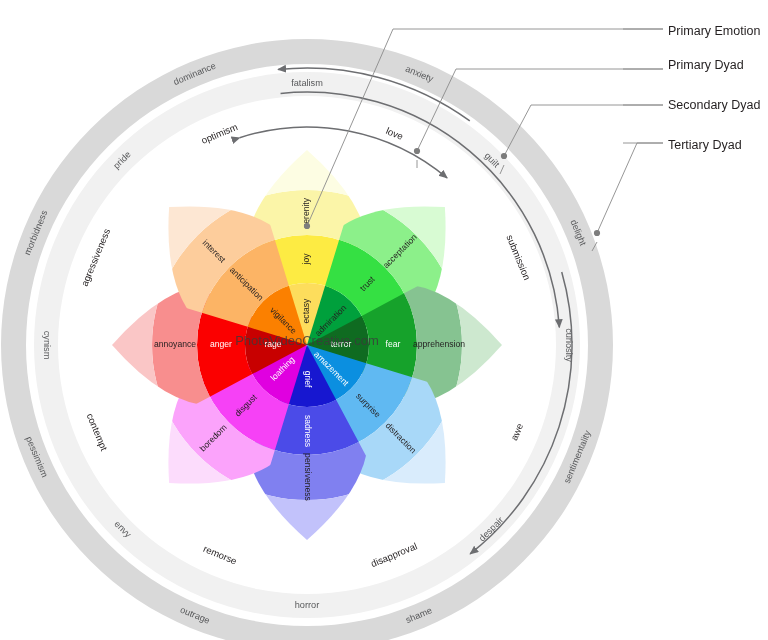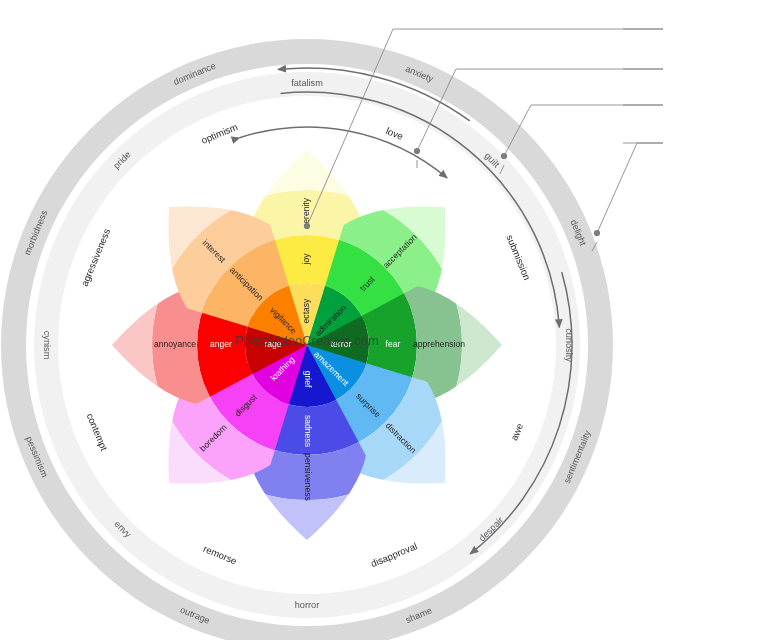--- a/index.html
+++ b/index.html
@@ -228,13 +228,27 @@
         <path d="M 597 242 L 592 251" class="leader"></path>
         <path d="M 623 29 L 663 29" class="leader"></path>
         <path d="M 623 69 L 663 69" class="leader"></path>
         <path d="M 623 105 L 663 105" class="leader"></path>
         <path d="M 623 143 L 663 143" class="leader"></path>
       </g>
 
     <text class="watermark" id="wm" x="307" y="345" text-anchor="middle">PhotoVideoCreative.com</text>
   </svg>
 
+  <div id="legend-box" style="position:absolute;left:668px;top:16px;">
+    <div style="height:28px;line-height:28px;">
+      <span class="legend-label" style="font-size:12.5px;color:#231f20;">Primary Emotion</span>
+    </div>
+    <div style="height:40px;line-height:40px;">
+      <span class="legend-label" style="font-size:12.5px;color:#231f20;">Primary Dyad</span>
+    </div>
+    <div style="height:40px;line-height:40px;">
+      <span class="legend-label" style="font-size:12.5px;color:#231f20;">Secondary Dyad</span>
+    </div>
+    <div style="height:40px;line-height:40px;">
+      <span class="legend-label" style="font-size:12.5px;color:#231f20;">Tertiary Dyad</span>
+    </div>
+  </div>
 </div>
 
 </body></html>

